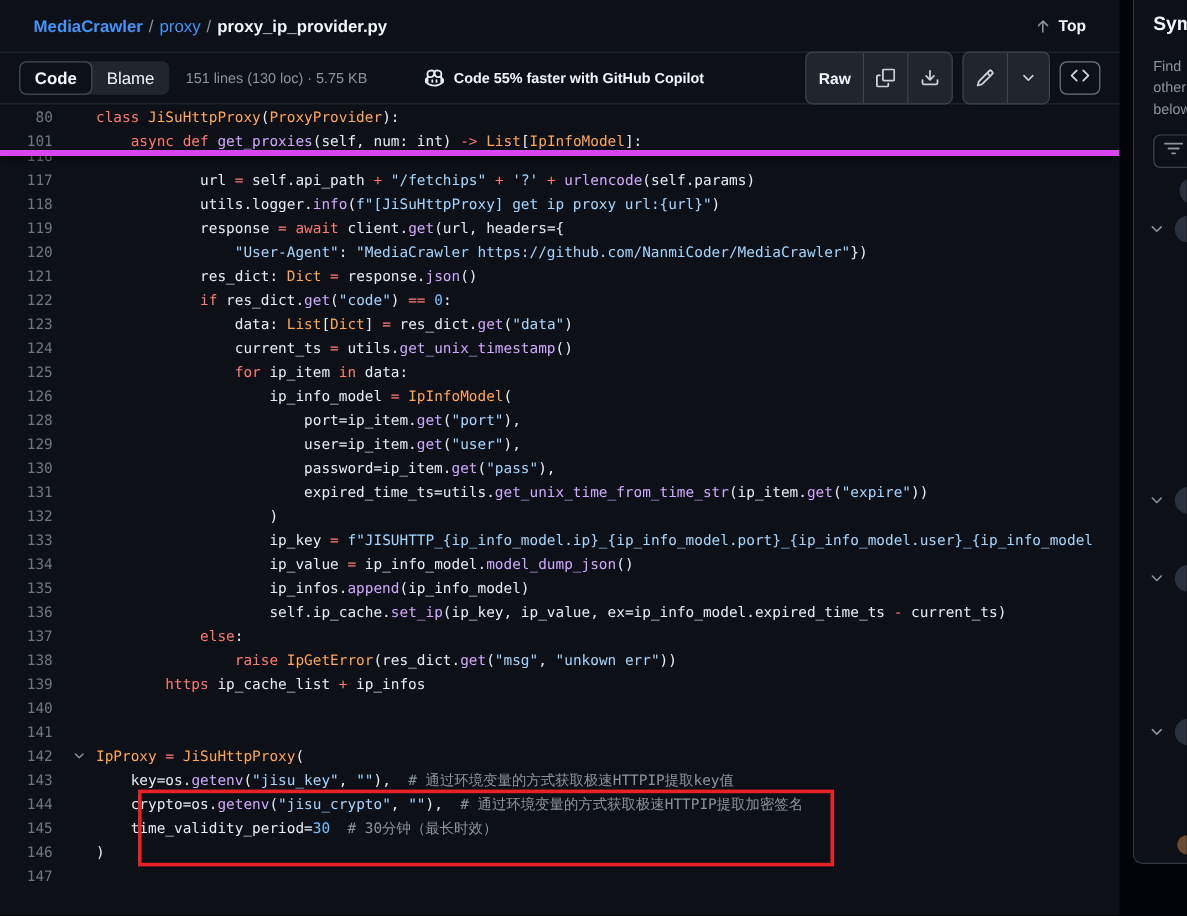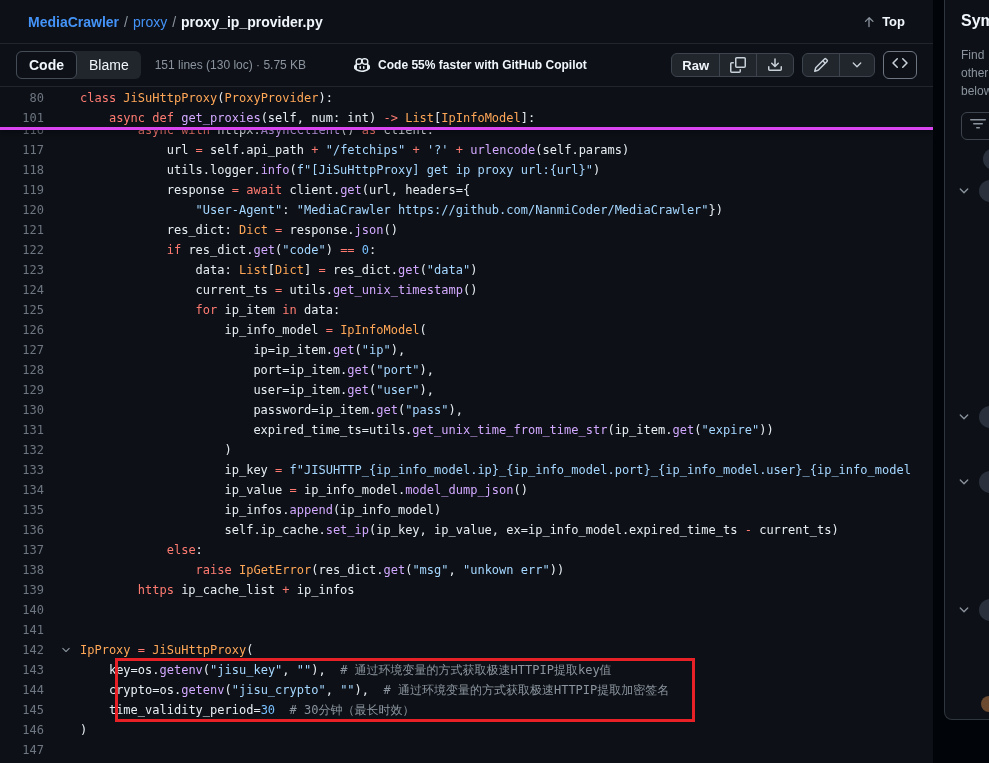--- a/index.html
+++ b/index.html
@@ -26,21 +26,21 @@
   .seg { display:flex; background:#21262d; border-radius:6px; height:28px; align-items:stretch; }
   .seg-btn { padding:0 12px; font-size:14px; color:#f0f6fc; display:flex; align-items:center;
     border-radius:6px; cursor:pointer; }
   .seg-btn.active { background:#0d1117; border:1px solid #444c56; font-weight:700; }
   .meta { color:#8b949e; font-size:12px; margin-left:14px; white-space:nowrap; }
   .copilot { display:flex; align-items:center; gap:8px; margin-left:48px; color:#f0f6fc;
     font-size:12px; font-weight:700; white-space:nowrap; }
   .copilot .ico { color:#e6edf3; display:flex; }
   .tb-right { margin-left:auto; display:flex; gap:8px; align-items:center; }
   .btn-group { display:flex; border:1px solid #3d444d; border-radius:6px; background:#21262d;
-    height:24px; overflow:hidden; }
+    height:44px; overflow:hidden; }
   .gbtn { display:flex; align-items:center; justify-content:center; padding:0 10px;
     color:#f0f6fc; font-size:13px; font-weight:700; cursor:pointer; }
   .gbtn + .gbtn { border-left:1px solid #3d444d; }
   .gbtn .ico { color:#c9d1d9; display:flex; }
   .btn-outline { width:34px; height:28px; border:1px solid #6e7681; border-radius:6px;
     display:flex; align-items:center; justify-content:center; color:#c9d1d9; cursor:pointer;
     background:transparent; }
 
   
   .code-panel { position:absolute; top:88px; left:0; width:933px; height:675px; overflow:hidden;
@@ -49,21 +49,21 @@
   .code-row { display:flex; height:20px; white-space:pre; }
   .ln { width:52px; padding-right:8px; text-align:right; color:#6e7681; flex:none;
     cursor:pointer; }
   .fold { width:28px; flex:none; color:#8b949e; display:flex; align-items:center;
     justify-content:center; }
   .cl { flex:none; white-space:pre; }
   .tk-k { color:#ff7b72; } .tk-e { color:#ffa657; } .tk-f { color:#d2a8ff; }
   .tk-s { color:#a5d6ff; } .tk-n { color:#79c0ff; } .tk-c { color:#8b949e;text-align:center; }
   .tk-d { color:#e6edf3; }
   .sticky { position:absolute; top:0; left:0; width:933px; height:42px; background:#0d1117;
-    border-bottom:3px solid #d946ef; box-shadow:0 3px 6px rgba(1,4,9,.45); z-index:5; }
+    border-bottom:5px solid #d946ef; box-shadow:0 3px 6px rgba(1,4,9,.45); z-index:5; }
   .annotation-box { position:absolute; left:115px; top:570px; width:580px; height:64px;
     border:3px solid #e82127; z-index:6; pointer-events:none; }
 
   
   .sidebar { position:absolute; left:944px; top:0; width:300px; height:720px; background:#0d1117;
     border-left:1px solid #30363d; border-bottom:1px solid #30363d;
     border-bottom-left-radius:8px; }
   .sidebar-inner { padding:12px 16px; }
   .sidebar-title { font-size:16px; font-weight:700; color:#f0f6fc; white-space:nowrap; }
   .sidebar-desc { margin-top:16px; font-size:12px; color:#8b949e; line-height:18px; }
@@ -155,32 +155,31 @@
           <svg width="16" height="16" viewBox="0 0 16 16" fill="currentColor">
                 <path d="m11.28 3.22 4.25 4.25a.75.75 0 0 1 0 1.06l-4.25 4.25a.749.749 0 1 1-1.06-1.06L13.94 8l-3.72-3.72a.749.749 0 1 1 1.06-1.06Zm-6.56 0a.751.751 0 0 1 1.042.018.751.751 0 0 1 .018 1.042L2.06 8l3.72 3.72a.749.749 0 1 1-1.06 1.06L.47 8.53a.75.75 0 0 1 0-1.06l4.25-4.25Z"></path>
               </svg>
         </span>
           </span>
       </div>
     </div>
 
     <div class="code-panel">
       <div class="code-rows">
-          <div class="code-row"><span class="ln">116</span><span class="fold"></span><span class="cl">        <span class="tk-k">async with </span><span class="tk-d">httpx.</span><span class="tk-f">AsyncClient</span><span class="tk-d">() </span><span class="tk-k">as</span><span class="tk-d"> client:</span></span></div>
+          <div class="code-row"><span class="ln">116</span><span class="fold"></span></div>
           <div class="code-row"><span class="ln">117</span><span class="fold"></span><span class="cl">            <span class="tk-d">url </span><span class="tk-k">=</span><span class="tk-d"> self.api_path </span><span class="tk-k">+</span><span class="tk-d"> </span><span class="tk-s">"/fetchips"</span><span class="tk-d"> </span><span class="tk-k">+</span><span class="tk-d"> </span><span class="tk-s">'?'</span><span class="tk-d"> </span><span class="tk-k">+</span><span class="tk-d"> </span><span class="tk-f">urlencode</span><span class="tk-d">(self.params)</span></span></div>
           <div class="code-row"><span class="ln">118</span><span class="fold"></span><span class="cl">            <span class="tk-d">utils.logger.</span><span class="tk-f">info</span><span class="tk-d">(</span><span class="tk-s">f"[JiSuHttpProxy] get ip proxy url:{url}"</span><span class="tk-d">)</span></span></div>
           <div class="code-row"><span class="ln">119</span><span class="fold"></span><span class="cl">            <span class="tk-d">response </span><span class="tk-k">=</span><span class="tk-d"> </span><span class="tk-k">await</span><span class="tk-d"> client.</span><span class="tk-f">get</span><span class="tk-d">(url, headers={</span></span></div>
           <div class="code-row"><span class="ln">120</span><span class="fold"></span><span class="cl">                <span class="tk-s">"User-Agent"</span><span class="tk-d">: </span><span class="tk-s">"MediaCrawler https://github.com/NanmiCoder/MediaCrawler"</span><span class="tk-d">})</span></span></div>
           <div class="code-row"><span class="ln">121</span><span class="fold"></span><span class="cl">            <span class="tk-d">res_dict: </span><span class="tk-e">Dict</span><span class="tk-d"> </span><span class="tk-k">=</span><span class="tk-d"> response.</span><span class="tk-f">json</span><span class="tk-d">()</span></span></div>
           <div class="code-row"><span class="ln">122</span><span class="fold"></span><span class="cl">            <span class="tk-k">if</span><span class="tk-d"> res_dict.</span><span class="tk-f">get</span><span class="tk-d">(</span><span class="tk-s">"code"</span><span class="tk-d">) </span><span class="tk-k">==</span><span class="tk-d"> </span><span class="tk-n">0</span><span class="tk-d">:</span></span></div>
           <div class="code-row"><span class="ln">123</span><span class="fold"></span><span class="cl">                <span class="tk-d">data: </span><span class="tk-e">List</span><span class="tk-d">[</span><span class="tk-e">Dict</span><span class="tk-d">] </span><span class="tk-k">=</span><span class="tk-d"> res_dict.</span><span class="tk-f">get</span><span class="tk-d">(</span><span class="tk-s">"data"</span><span class="tk-d">)</span></span></div>
           <div class="code-row"><span class="ln">124</span><span class="fold"></span><span class="cl">                <span class="tk-d">current_ts </span><span class="tk-k">=</span><span class="tk-d"> utils.</span><span class="tk-f">get_unix_timestamp</span><span class="tk-d">()</span></span></div>
           <div class="code-row"><span class="ln">125</span><span class="fold"></span><span class="cl">                <span class="tk-k">for</span><span class="tk-d"> ip_item </span><span class="tk-k">in</span><span class="tk-d"> data:</span></span></div>
           <div class="code-row"><span class="ln">126</span><span class="fold"></span><span class="cl">                    <span class="tk-d">ip_info_model </span><span class="tk-k">=</span><span class="tk-d"> </span><span class="tk-e">IpInfoModel</span><span class="tk-d">(</span></span></div>
-          <div class="code-row"><span class="ln">127</span><span class="fold"></span><span class="cl">                        <span class="tk-d">ip=ip_item.</span><span class="tk-f">get</span><span class="tk-d">(</span><span class="tk-s">"ip"</span><span class="tk-d">),</span></span></div>
           <div class="code-row"><span class="ln">128</span><span class="fold"></span><span class="cl">                        <span class="tk-d">port=ip_item.</span><span class="tk-f">get</span><span class="tk-d">(</span><span class="tk-s">"port"</span><span class="tk-d">),</span></span></div>
           <div class="code-row"><span class="ln">129</span><span class="fold"></span><span class="cl">                        <span class="tk-d">user=ip_item.</span><span class="tk-f">get</span><span class="tk-d">(</span><span class="tk-s">"user"</span><span class="tk-d">),</span></span></div>
           <div class="code-row"><span class="ln">130</span><span class="fold"></span><span class="cl">                        <span class="tk-d">password=ip_item.</span><span class="tk-f">get</span><span class="tk-d">(</span><span class="tk-s">"pass"</span><span class="tk-d">),</span></span></div>
           <div class="code-row"><span class="ln">131</span><span class="fold"></span><span class="cl">                        <span class="tk-d">expired_time_ts=utils.</span><span class="tk-f">get_unix_time_from_time_str</span><span class="tk-d">(ip_item.</span><span class="tk-f">get</span><span class="tk-d">(</span><span class="tk-s">"expire"</span><span class="tk-d">))</span></span></div>
           <div class="code-row"><span class="ln">132</span><span class="fold"></span><span class="cl">                    <span class="tk-d">)</span></span></div>
           <div class="code-row"><span class="ln">133</span><span class="fold"></span><span class="cl">                    <span class="tk-d">ip_key </span><span class="tk-k">=</span><span class="tk-d"> </span><span class="tk-s">f"JISUHTTP_{ip_info_model.ip}_{ip_info_model.port}_{ip_info_model.user}_{ip_info_model</span></span></div>
           <div class="code-row"><span class="ln">134</span><span class="fold"></span><span class="cl">                    <span class="tk-d">ip_value </span><span class="tk-k">=</span><span class="tk-d"> ip_info_model.</span><span class="tk-f">model_dump_json</span><span class="tk-d">()</span></span></div>
           <div class="code-row"><span class="ln">135</span><span class="fold"></span><span class="cl">                    <span class="tk-d">ip_infos.</span><span class="tk-f">append</span><span class="tk-d">(ip_info_model)</span></span></div>
           <div class="code-row"><span class="ln">136</span><span class="fold"></span><span class="cl">                    <span class="tk-d">self.ip_cache.</span><span class="tk-f">set_ip</span><span class="tk-d">(ip_key, ip_value, ex=ip_info_model.expired_time_ts </span><span class="tk-k">-</span><span class="tk-d"> current_ts)</span></span></div>
           <div class="code-row"><span class="ln">137</span><span class="fold"></span><span class="cl">            <span class="tk-k">else</span><span class="tk-d">:</span></span></div>

